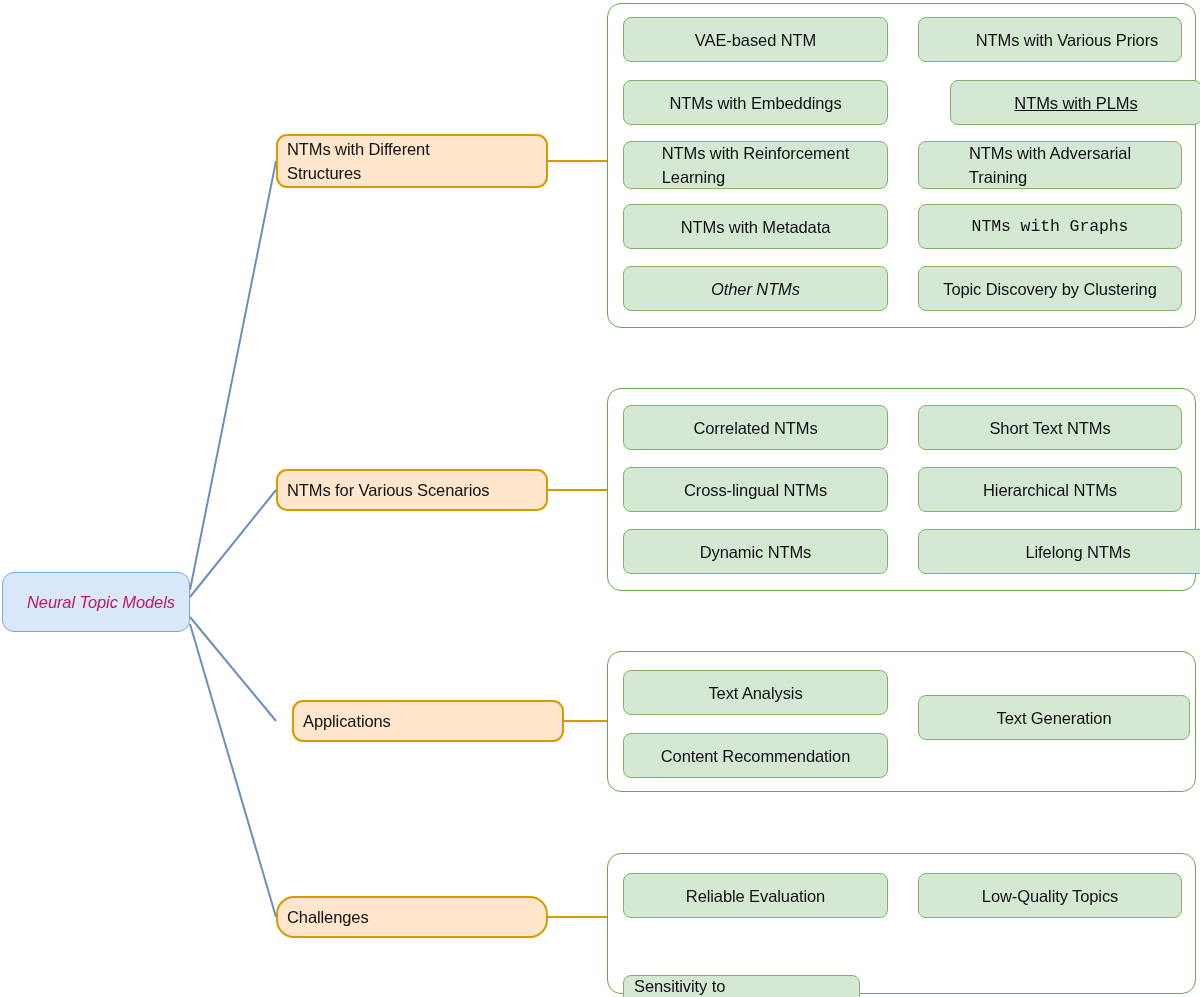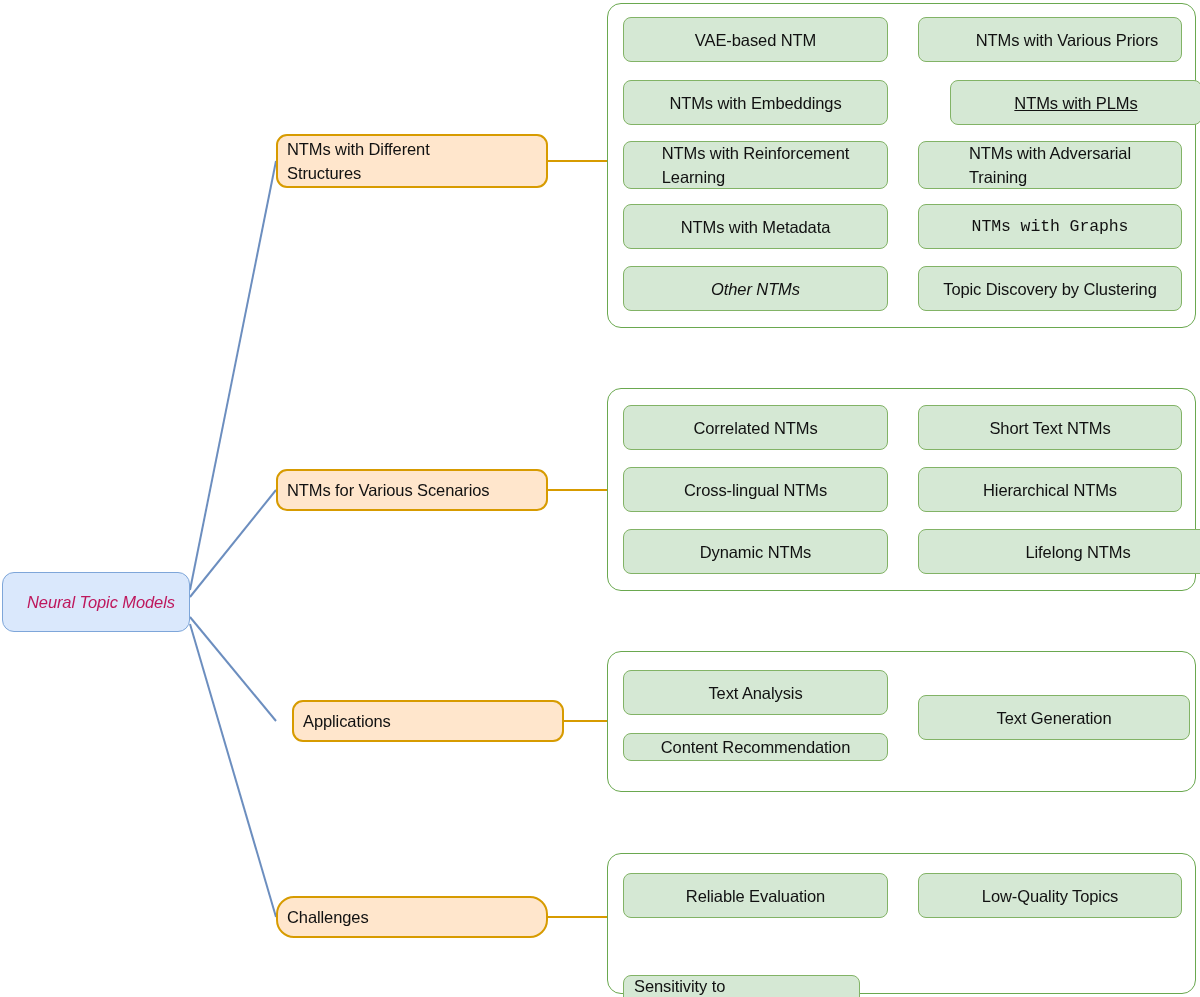--- a/index.html
+++ b/index.html
@@ -177,21 +177,21 @@
       <div class="leaf" style="left: 918px; top: 529px; width: 320px; height: 45px;">
         <span class="leaf-label">Lifelong NTMs</span>
       </div>
       <div class="group-box" style="left: 607px; top: 651px; width: 589px; height: 141px;"></div>
       <div class="cat-node" style="left: 276px; top: 700px; width: 272px; height: 42px; margin-left: 16px;">
         <span class="cat-label">Applications</span>
       </div>
       <div class="leaf" style="left: 623px; top: 670px; width: 265px; height: 45px;">
         <span class="leaf-label">Text Analysis</span>
       </div>
-      <div class="leaf" style="left: 623px; top: 733px; width: 265px; height: 28px;">
+      <div class="leaf" style="left: 623px; top: 733px; width: 265px; height: 45px;">
         <span class="leaf-label">Content Recommendation</span>
       </div>
       <div class="leaf" style="left: 918px; top: 666px; width: 272px; height: 45px; margin-top: 29px;">
         <span class="leaf-label">Text Generation</span>
       </div>
       <div class="group-box" style="left: 607px; top: 853px; width: 589px; height: 141px;"></div>
       <div class="cat-node" style="left: 276px; top: 896px; width: 272px; height: 42px; border-radius: 18px;">
         <span class="cat-label">Challenges</span>
       </div>
       <div class="leaf" style="left: 623px; top: 873px; width: 265px; height: 45px;">

